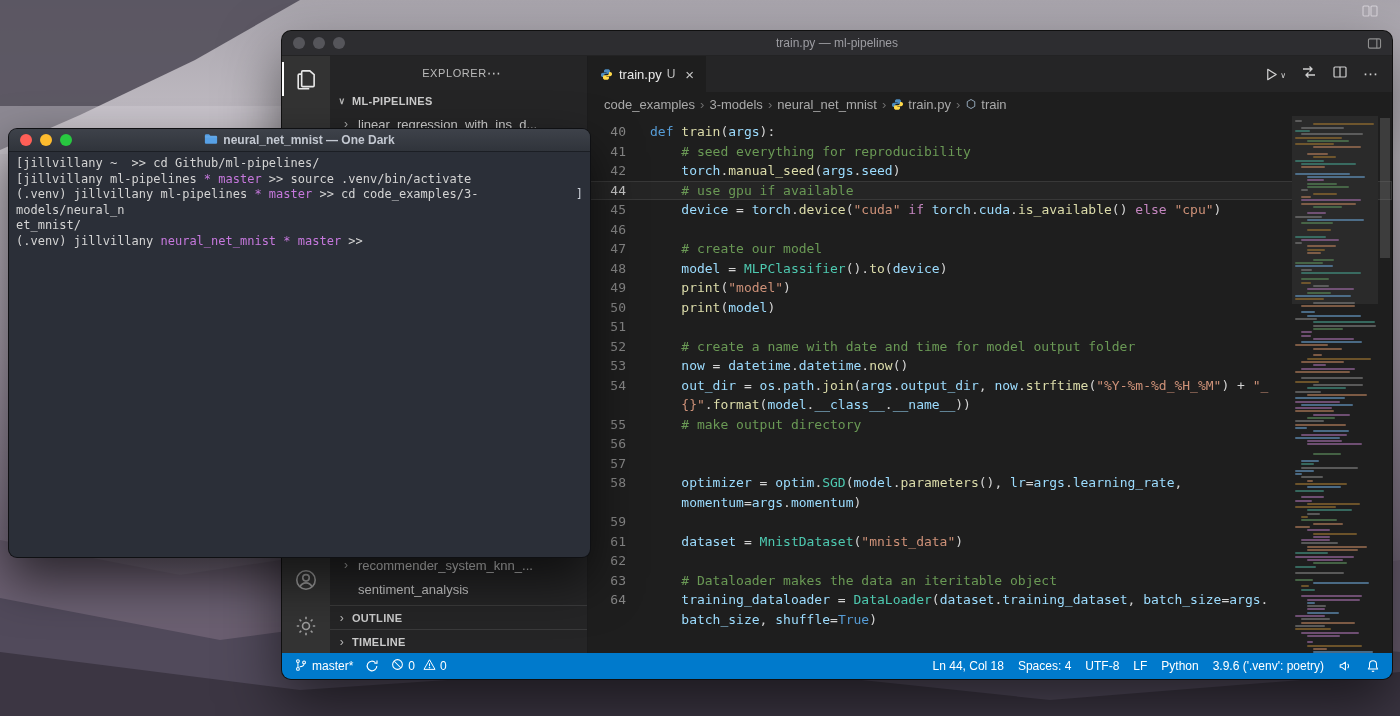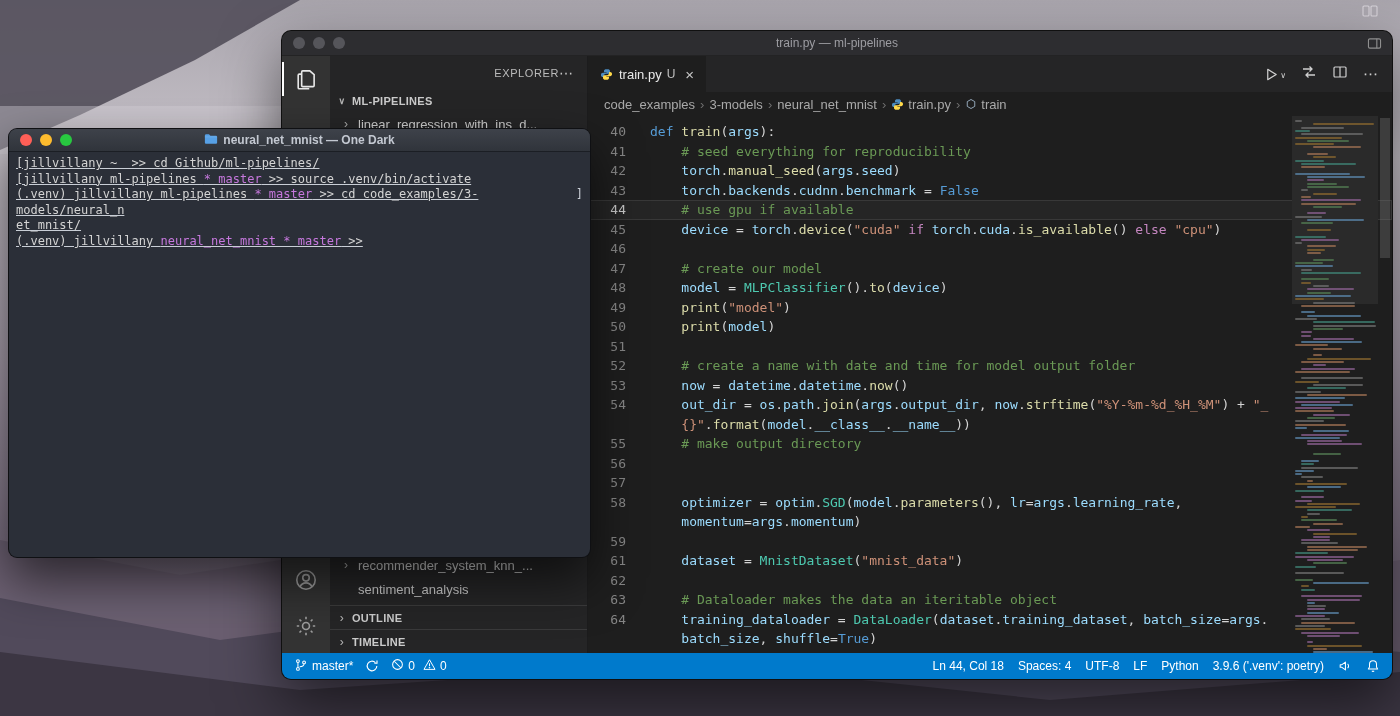--- a/index.html
+++ b/index.html
@@ -28,21 +28,21 @@
   .titlebar-right{margin-left:auto;margin-right:10px;z-index:2;display:flex;align-items:center;}
 
   
   .vs-body{flex:1;display:flex;min-height:0;}
   .activitybar{width:48px;background:#333333;display:flex;flex-direction:column;align-items:center;flex:0 0 auto;}
   .ab-item{width:48px;height:46px;display:flex;align-items:center;justify-content:center;position:relative;}
   .ab-item.active::before{content:"";position:absolute;left:0;top:6px;bottom:6px;width:2px;background:#ffffff;}
   .ab-bottom{margin-top:auto;display:flex;flex-direction:column;align-items:center;padding-bottom:4px;}
 
   .sidebar{width:258px;background:#252526;display:flex;flex-direction:column;flex:0 0 auto;border-right:1px solid #1c1c1d;}
-  .side-header{height:34px;display:flex;align-items:center;justify-content:flex-end;padding:0 14px 0 20px;
+  .side-header{height:34px;display:flex;align-items:center;justify-content:center;padding:0 14px 0 20px;
                font-size:11px;letter-spacing:.6px;color:#bbbbbb;}
   .side-header .more{font-size:14px;color:#c5c5c5;letter-spacing:0;}
   .root-row{height:22px;display:flex;align-items:center;gap:4px;padding-left:6px;font-size:11px;font-weight:bold;color:#cccccc;letter-spacing:.3px;}
   .root-row .tw{color:#b5b5b5;font-size:9px;width:12px;text-align:center;}
   .tree-item{height:24px;display:flex;align-items:center;font-size:13px;color:#cccccc;padding-left:14px;}
   .tree-item .tw{width:14px;color:#ababab;font-size:12px;}
   .tree-item .tl{white-space:nowrap;overflow:hidden;}
   .tree-spacer{flex:1;}
   .side-sections{margin-top:4px;}
   .side-section{height:24px;display:flex;align-items:center;border-top:1px solid #3a3a3b;font-size:11px;font-weight:bold;
@@ -81,21 +81,21 @@
   .vscroll{position:absolute;top:0;bottom:0;right:0;width:14px;}
   .vscroll .thumb{position:absolute;left:2px;right:2px;top:2px;height:140px;background:rgba(121,121,121,.35);}
 
   .statusbar{height:26px;background:#007acc;flex:0 0 auto;display:flex;align-items:center;color:#ffffff;font-size:12px;padding:0 12px;gap:12px;}
   .sb-item{display:flex;align-items:center;gap:4px;white-space:nowrap;}
   .sb-right{margin-left:auto;display:flex;align-items:center;gap:14px;}
 
   
   .term-body{flex:1;padding:4px 7px;font-family:"DejaVu Sans Mono","Liberation Mono",monospace;font-size:12px;line-height:15.6px;color:#c9ced6;}
   .term-line{display:flex;white-space:pre;}
-  .term-line .grow{flex:1;white-space:pre-wrap;text-decoration:underline;}
+  .term-line .grow{flex:1;white-space:pre-wrap;}
   .t-mag{color:#c678dd;}
   .wrap-marker{color:#c9ced6;}
 </style>
 </head>
 <body>
 
 <svg id="wallpaper" width="1400" height="716" viewBox="0 0 1400 716" preserveAspectRatio="none">
   <defs>
     <linearGradient id="sky" x1="0" y1="0" x2="0" y2="1">
       <stop offset="0" stop-color="#a9a5ad"></stop>
@@ -274,24 +274,20 @@
               <div class="ln">40</div>
               <div class="codetext"><span class="t-def">def</span><span class="t-pln"> </span><span class="t-fn">train</span><span class="t-pln">(</span><span class="t-var">args</span><span class="t-pln">):</span></div>
             </div>
             <div class="row">
               <div class="ln">41</div>
               <div class="codetext"><span class="t-com">    # seed everything for reproducibility</span></div>
             </div>
             <div class="row">
               <div class="ln">42</div>
               <div class="codetext"><span class="t-pln">    </span><span class="t-var">torch</span><span class="t-pln">.</span><span class="t-fn">manual_seed</span><span class="t-pln">(</span><span class="t-var">args</span><span class="t-pln">.</span><span class="t-var">seed</span><span class="t-pln">)</span></div>
-            </div>
-            <div class="row">
-              <div class="ln">43</div>
-              <div class="codetext"><span class="t-pln">    </span><span class="t-var">torch</span><span class="t-pln">.</span><span class="t-var">backends</span><span class="t-pln">.</span><span class="t-var">cudnn</span><span class="t-pln">.</span><span class="t-var">benchmark</span><span class="t-pln"> = </span><span class="t-def">False</span></div>
             </div>
             <div class="row current">
               <div class="ln">44</div>
               <div class="codetext"><span class="t-com">    # use gpu if available</span></div>
             </div>
             <div class="row">
               <div class="ln">45</div>
               <div class="codetext"><span class="t-pln">    </span><span class="t-var">device</span><span class="t-pln"> = </span><span class="t-var">torch</span><span class="t-pln">.</span><span class="t-fn">device</span><span class="t-pln">(</span><span class="t-str">"cuda"</span><span class="t-pln"> </span><span class="t-kw">if</span><span class="t-pln"> </span><span class="t-var">torch</span><span class="t-pln">.</span><span class="t-var">cuda</span><span class="t-pln">.</span><span class="t-fn">is_available</span><span class="t-pln">() </span><span class="t-kw">else</span><span class="t-pln"> </span><span class="t-str">"cpu"</span><span class="t-pln">)</span></div>
             </div>
             <div class="row">

